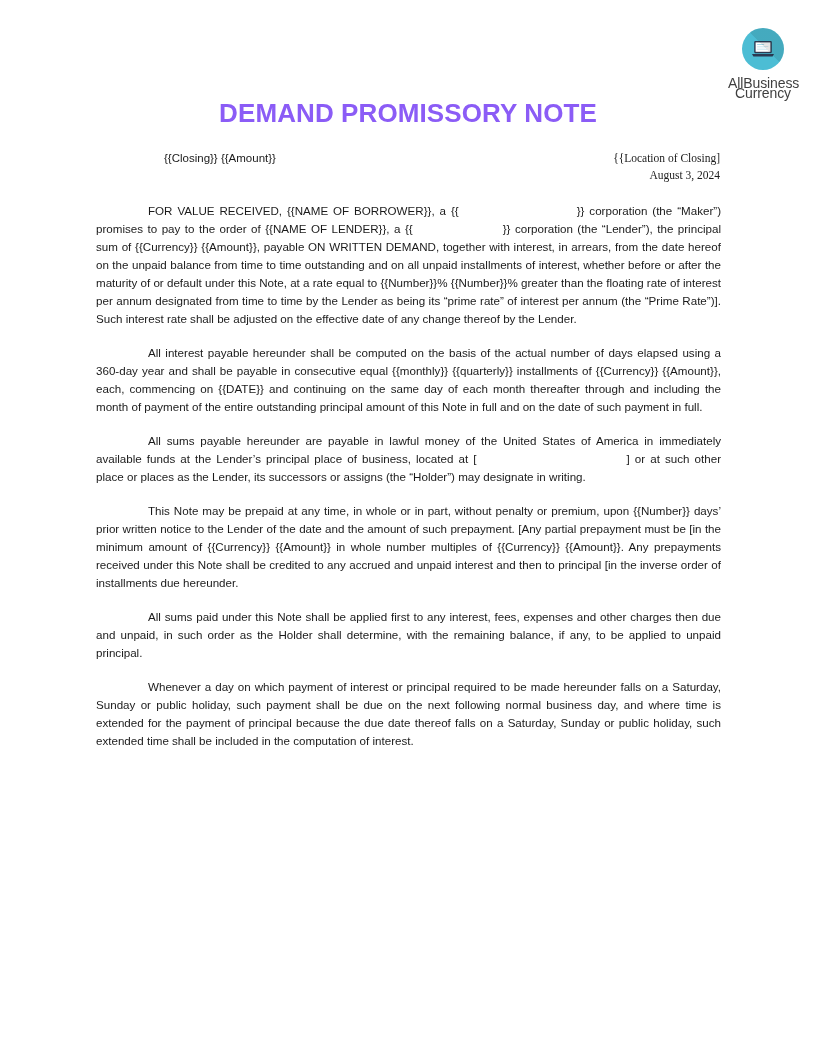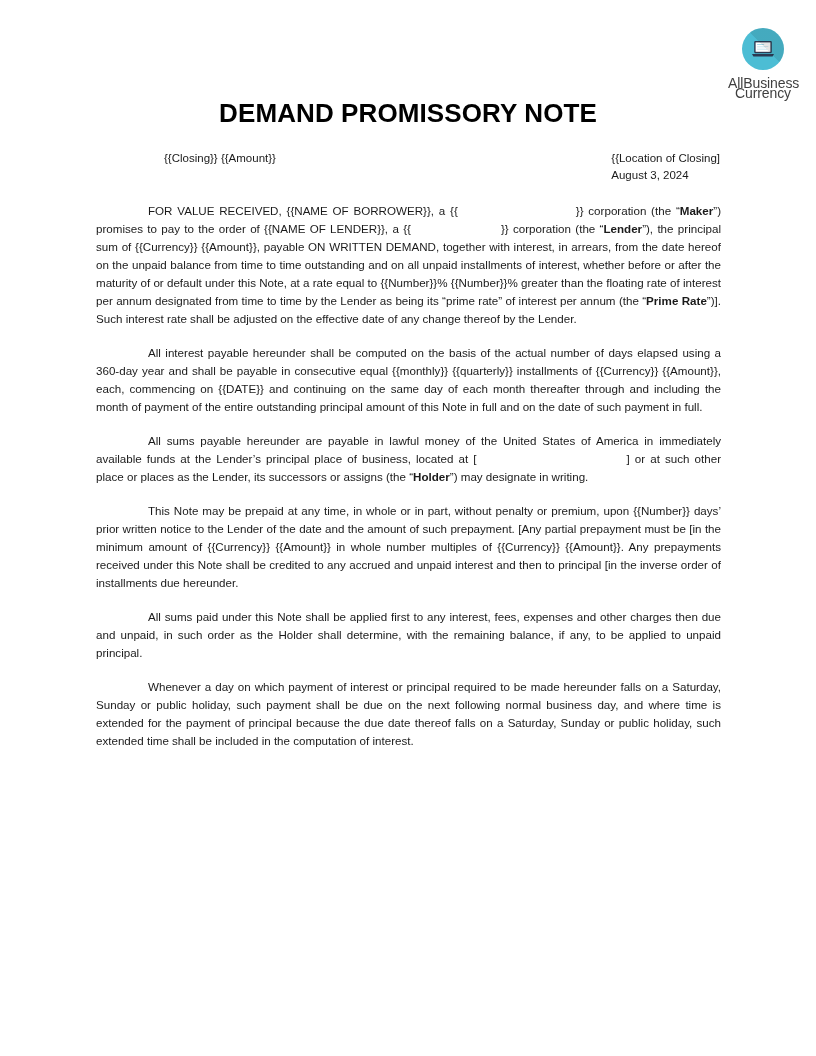--- a/index.html
+++ b/index.html
@@ -64,41 +64,43 @@
   
   .doc-title {
     position: absolute;
     top: 98px;
     left: 0;
     width: 816px;
     text-align: center;
     font-size: 26px;
     font-weight: bold;
     letter-spacing: 0.1px;
-    color: #000000;
+    color: #8b5cf6;
   }
 
   
   .header-row {
     position: absolute;
     top: 150px;
     left: 96px;
     width: 624px;
     font-size: 11.5px;
     line-height: 17px;
   }
   .header-row .left {
     position: absolute;
     left: 68px;
     top: 0;
   }
   .header-row .right {
     position: absolute;
     right: 0;
     top: 0;
+    text-align: right;
+    font-family: Liberation Serif, serif;
   }
   .header-row .right div { display: block; }
 
   
   .body-text {
     position: absolute;
     top: 202px;
     left: 96px;
     width: 625px;
     font-size: 11.6px;
@@ -106,21 +108,21 @@
   }
   .body-text p {
     margin: 0 0 16px 0;
     text-align: justify;
     text-justify: inter-word;
   }
   .body-text p .indent {
     display: inline-block;
     width: 52px;
   }
-  .body-text p b { font-weight: bold; }
+  .body-text p b { font-weight: normal; }
 
   .blank-fill {
     display: inline-block;
   }
   .fill-corp { width: 118px; }
   .fill-corp2 { width: 90px; }
   .fill-addr { width: 150px; }
 </style>
 </head>
 <body>

